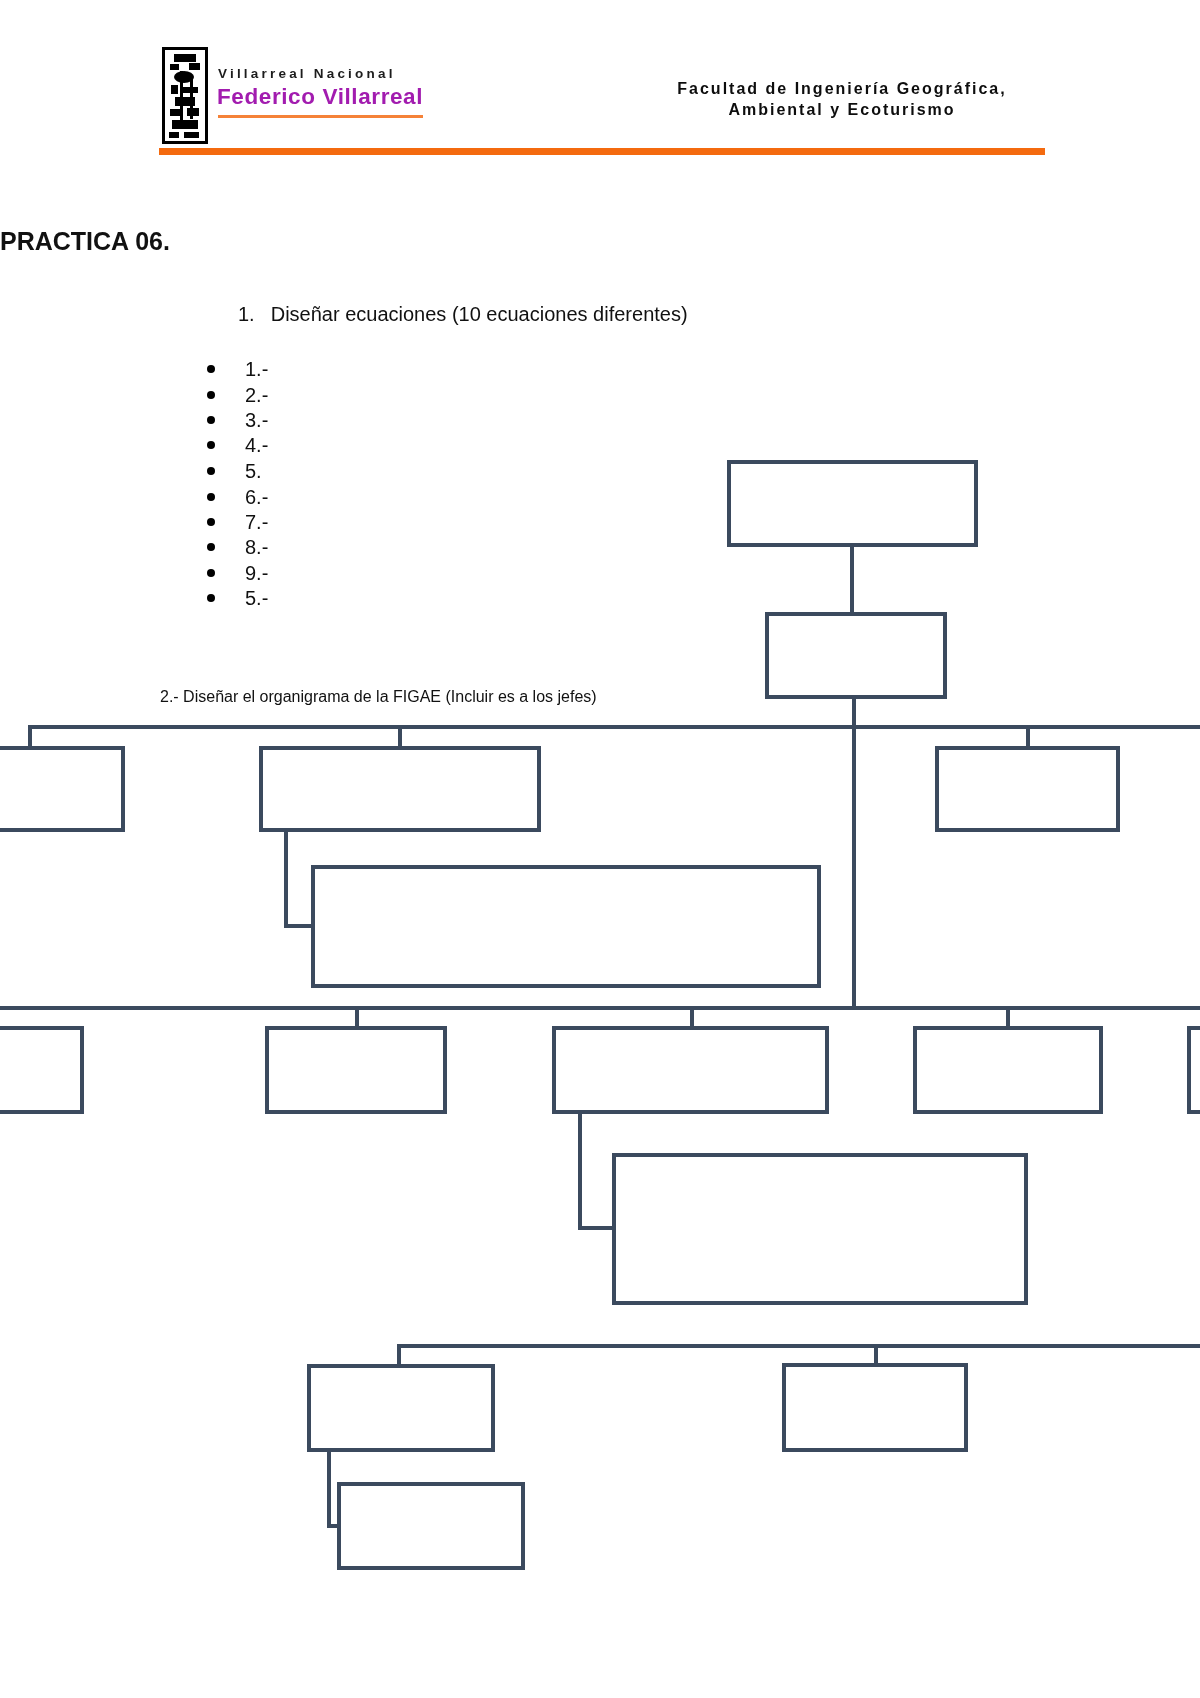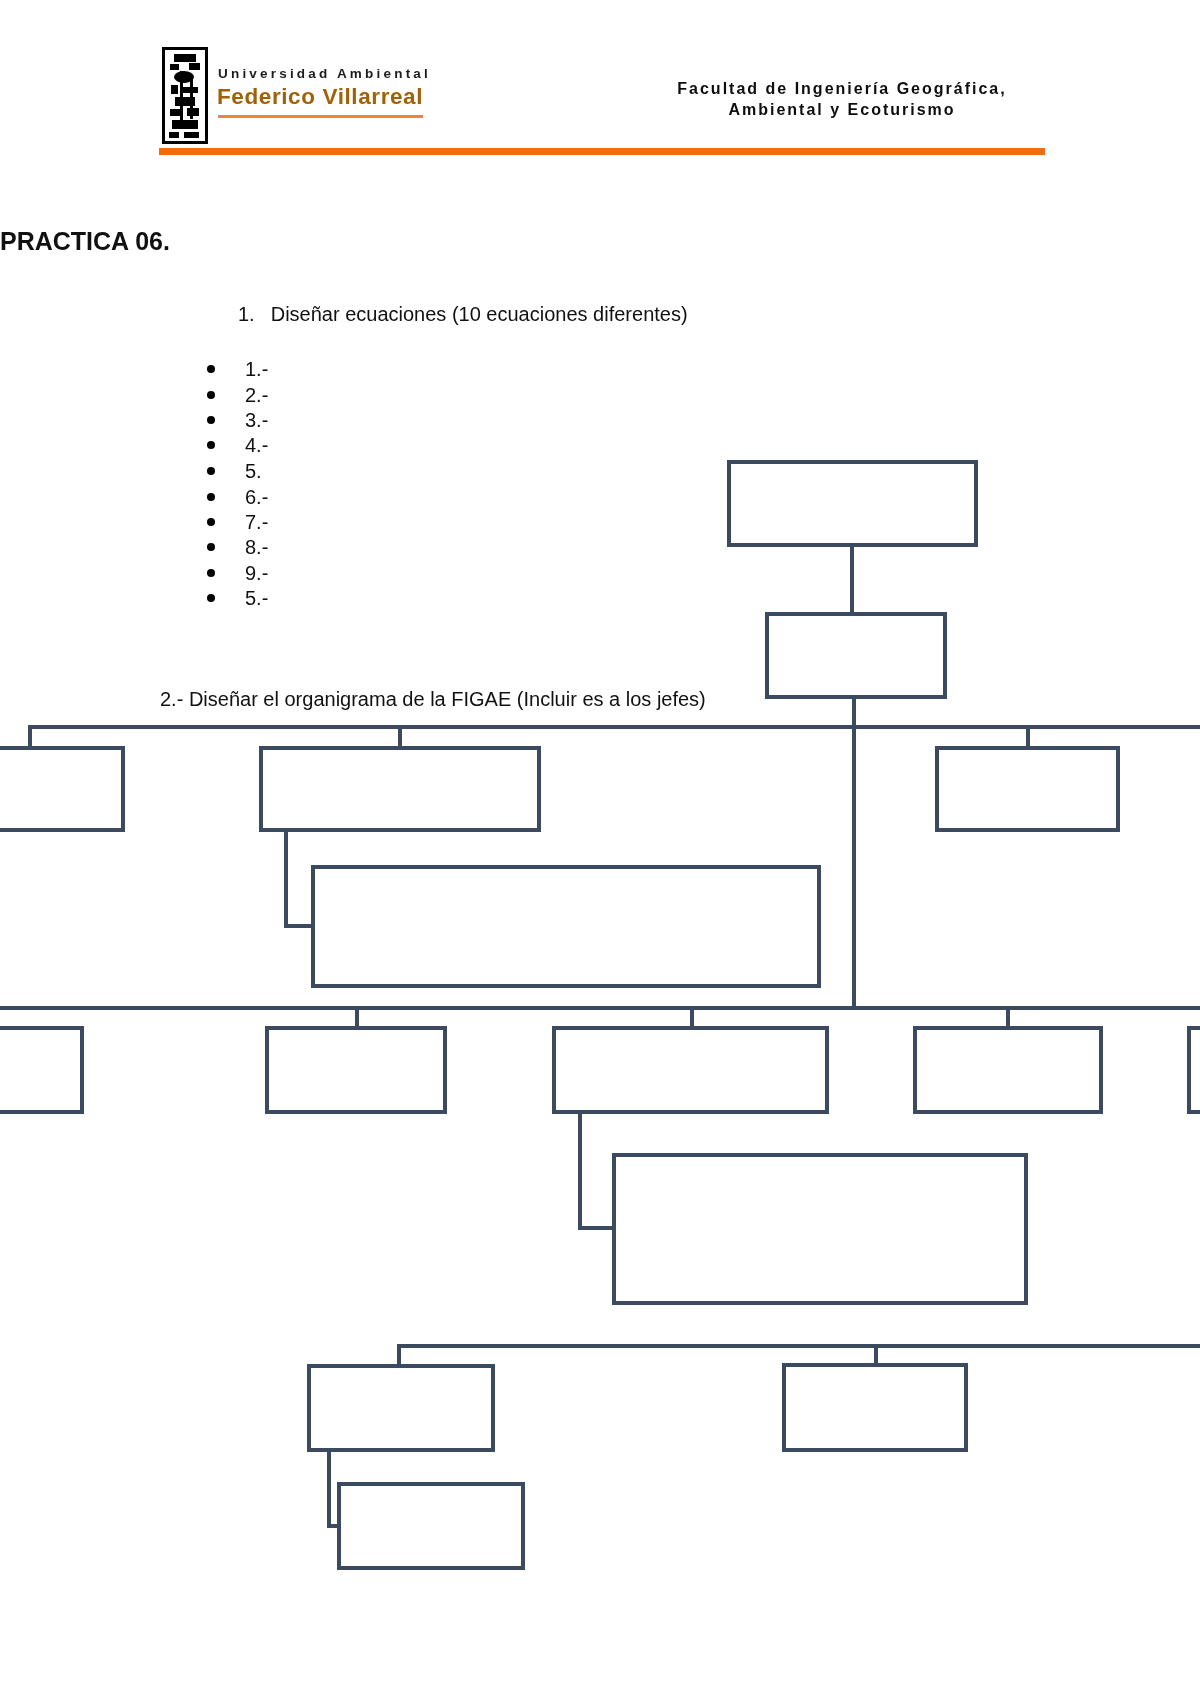--- a/index.html
+++ b/index.html
@@ -6,37 +6,37 @@
   .page {
     position:relative; width:1200px; height:1698px; margin:0 auto;
     background:#ffffff; overflow:hidden;
     font-family:"Liberation Sans", sans-serif; color:var(--text,#111111);
   }
   
   .emblem { position:absolute; left:162px; top:47px; width:46px; height:97px; }
   .univ-line1 { position:absolute; left:218px; top:66px; font-size:13.5px; font-weight:600;
     letter-spacing:3.2px; color:#1c1c1c; white-space:nowrap; }
   .univ-line2 { position:absolute; left:217px; top:84px; font-size:22.5px; font-weight:800;
-    letter-spacing:0.6px; color:#a16207; white-space:nowrap; }
+    letter-spacing:0.6px; color:#a21caf; white-space:nowrap; }
   .univ-underline { position:absolute; left:218px; top:115px; width:205px; height:3px;
     background:var(--orange-light,#f58238); }
   .faculty { position:absolute; left:617px; top:78px; width:450px; text-align:center;
     font-size:16px; font-weight:bold; letter-spacing:2px; line-height:21px; color:#0d0d0d; }
   .orange-bar { position:absolute; left:159px; top:148px; width:886px; height:7px;
     background:var(--orange,#f46a0f); }
   
   .doc-title { position:absolute; left:0; top:227px; width:1176px; text-align:left;
     font-size:25px; font-weight:bold; }
   .task1 { position:absolute; left:238px; top:303px; font-size:20px; white-space:nowrap; }
   .task1 .num { display:inline-block; margin-right:16px; }
   .bullet-row { position:absolute; left:207px; height:25px; font-size:20px; white-space:nowrap; }
   .bullet-dot { position:absolute; left:0; top:7px; width:8px; height:8px; border-radius:50%;
     background:#000; }
   .bullet-label { position:absolute; left:38px; top:0; }
-  .task2 { position:absolute; left:160px; top:688px; font-size:20px; white-space:nowrap; }
+  .task2 { position:absolute; left:160px; top:688px; font-size:16px; white-space:nowrap; }
   
   .org-box { position:absolute; box-sizing:border-box; border:4px solid var(--line,#3b4a5e);
     background:#ffffff; }
   .org-line { position:absolute; background:var(--line,#3b4a5e); }
 </style>
 </head>
 <body>
 
 <div class="page">
 
@@ -52,21 +52,21 @@
       <rect x="13" y="50" width="20" height="9" fill="#000"></rect>
       <rect x="8" y="62" width="12" height="7" fill="#000"></rect>
       <rect x="25" y="61" width="12" height="8" fill="#000"></rect>
       <rect x="10" y="73" width="26" height="9" fill="#000"></rect>
       <rect x="7" y="85" width="10" height="6" fill="#000"></rect>
       <rect x="22" y="85" width="15" height="6" fill="#000"></rect>
       <rect x="18" y="24" width="3" height="50" fill="#000"></rect>
       <rect x="28" y="28" width="3" height="44" fill="#000"></rect>
     </svg>
   </div>
-  <div class="univ-line1">Universidad Ambiental</div>
+  <div class="univ-line1">Villarreal Nacional</div>
   <div class="univ-line2">Federico Villarreal</div>
   <div class="univ-underline"></div>
   <div class="faculty">
     <div>Facultad de Ingeniería Geográfica,</div>
     <div>Ambiental y Ecoturismo</div>
   </div>
   <div class="orange-bar"></div>
 
   <div class="doc-title">PRACTICA 06.</div>
 

